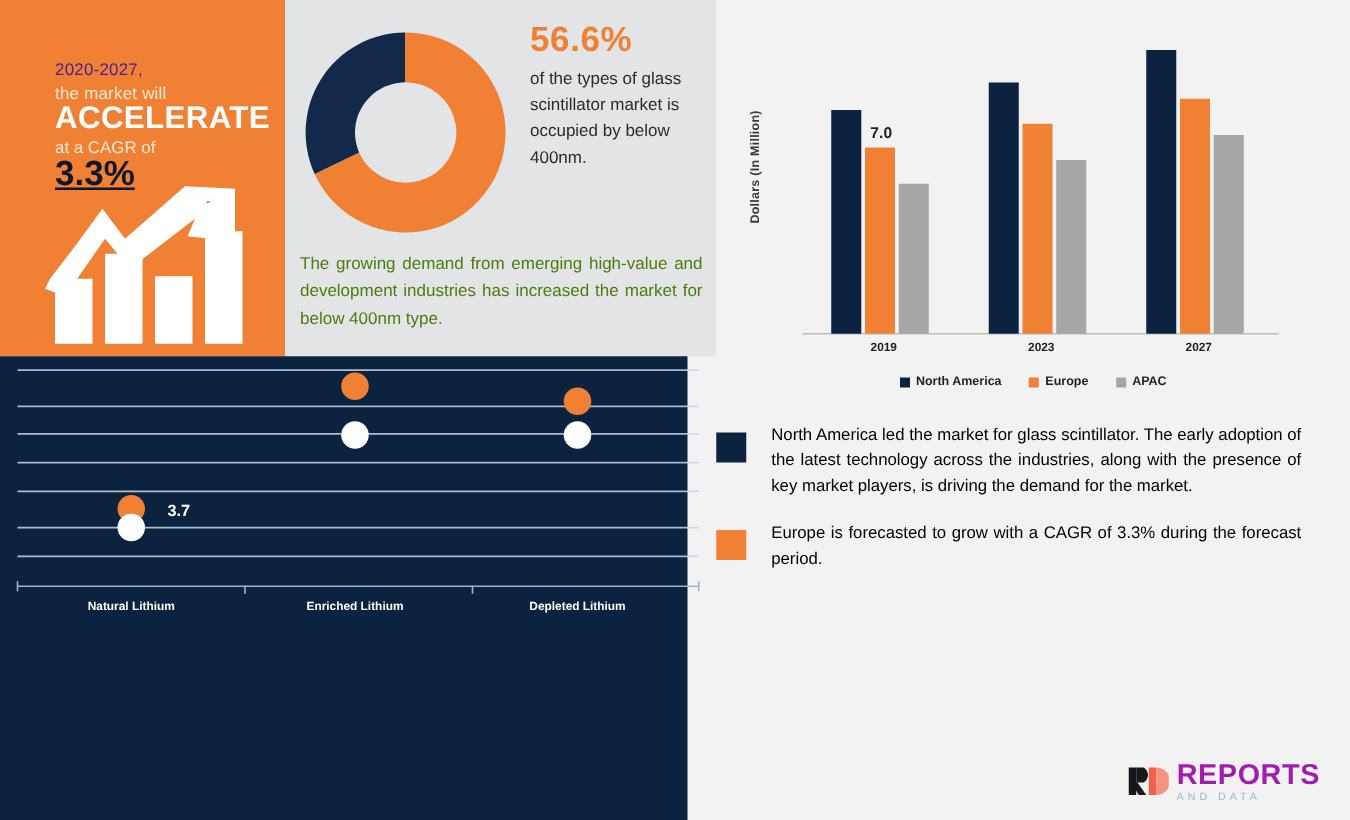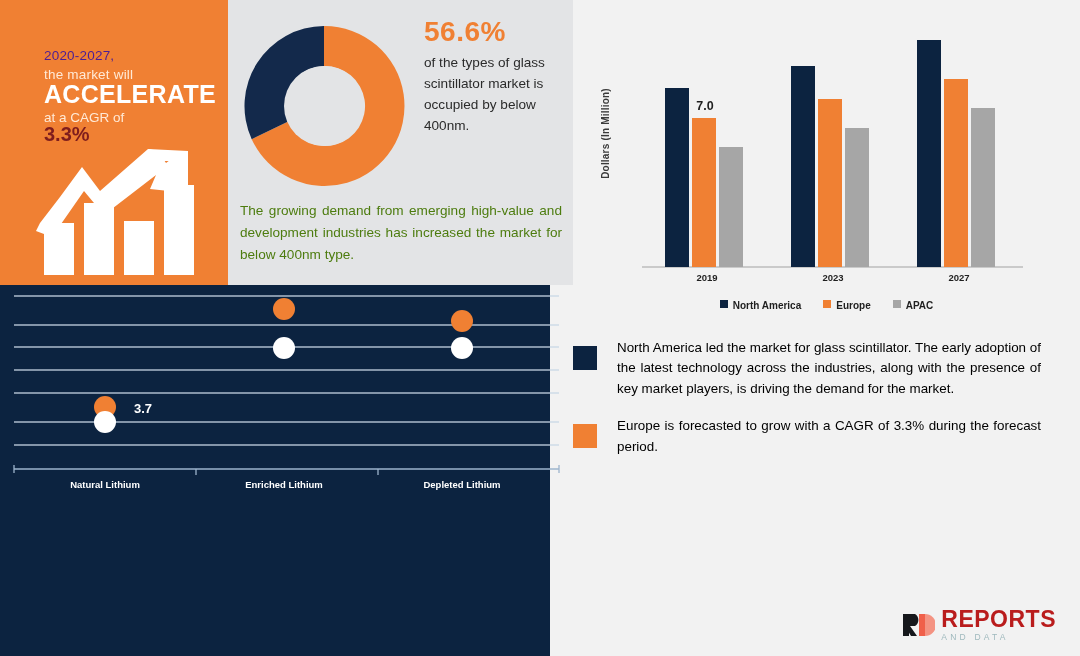--- a/index.html
+++ b/index.html
@@ -34,21 +34,21 @@
     position: absolute; left: 44px; top: 80px;
     font-size: 25px; font-weight: bold; color: #ffffff;
     letter-spacing: .3px;
   }
   .cagr-sub2 {
     position: absolute; left: 44px; top: 110px;
     font-size: 13.5px; color: #ffe9d6;
   }
   .cagr-value {
     position: absolute; left: 44px; top: 123px;
-    font-size: 20px; font-weight: bold; color: #7f1d1d;
+    font-size: 28px; font-weight: bold; color: #0f172a; text-decoration: underline;
   }
   .growth-icon { position: absolute; left: 30px; top: 145px; }
 
   
   .donut-panel {
     position: absolute; left: 228px; top: 0;
     width: 345px; height: 285px;
     background: #e3e4e6;
   }
   .donut-wrap { position: absolute; left: 8px; top: 18px; }
@@ -86,21 +86,21 @@
     width: 120px; text-align: center;
     transform: rotate(-90deg);
     font-size: 10px; font-weight: bold; color: #3a3a3a;
     letter-spacing: .2px;
   }
   .bar-legend {
     position: absolute; left: 0; top: 300px; width: 507px;
     display: flex; justify-content: center; gap: 22px;
     font-size: 10px; font-weight: bold; color: #1f1f1f;
   }
-  .bar-legend .item { display: flex; gap: 5px; }
+  .bar-legend .item { display: flex; align-items: center; gap: 5px; }
   .bar-legend .swatch { width: 8px; height: 8px; display: block; }
 
   
   .notes {
     position: absolute; left: 573px; top: 338px;
     width: 507px; height: 262px;
   }
   .note { display: flex; gap: 20px; margin-bottom: 17px; }
   .note .swatch { width: 24px; height: 24px; flex: 0 0 24px; margin-top: 8px; }
   .note .txt {
@@ -109,21 +109,21 @@
   }
 
   
   .logo {
     position: absolute; right: 24px; bottom: 14px;
     display: flex; align-items: center; gap: 6px;
   }
   .logo-mark { display: block; }
   .logo-text { position: relative; }
   .logo-word {
-    font-size: 23px; font-weight: bold; color: #b91c1c;
+    font-size: 23px; font-weight: bold; color: #a21caf;
     letter-spacing: .5px; line-height: 1;
   }
   .logo-tag {
     font-size: 8.5px; letter-spacing: 3.2px; color: #9fb9bd;
     margin-top: 1px;
   }
 </style>
 </head>
 <body>
 

